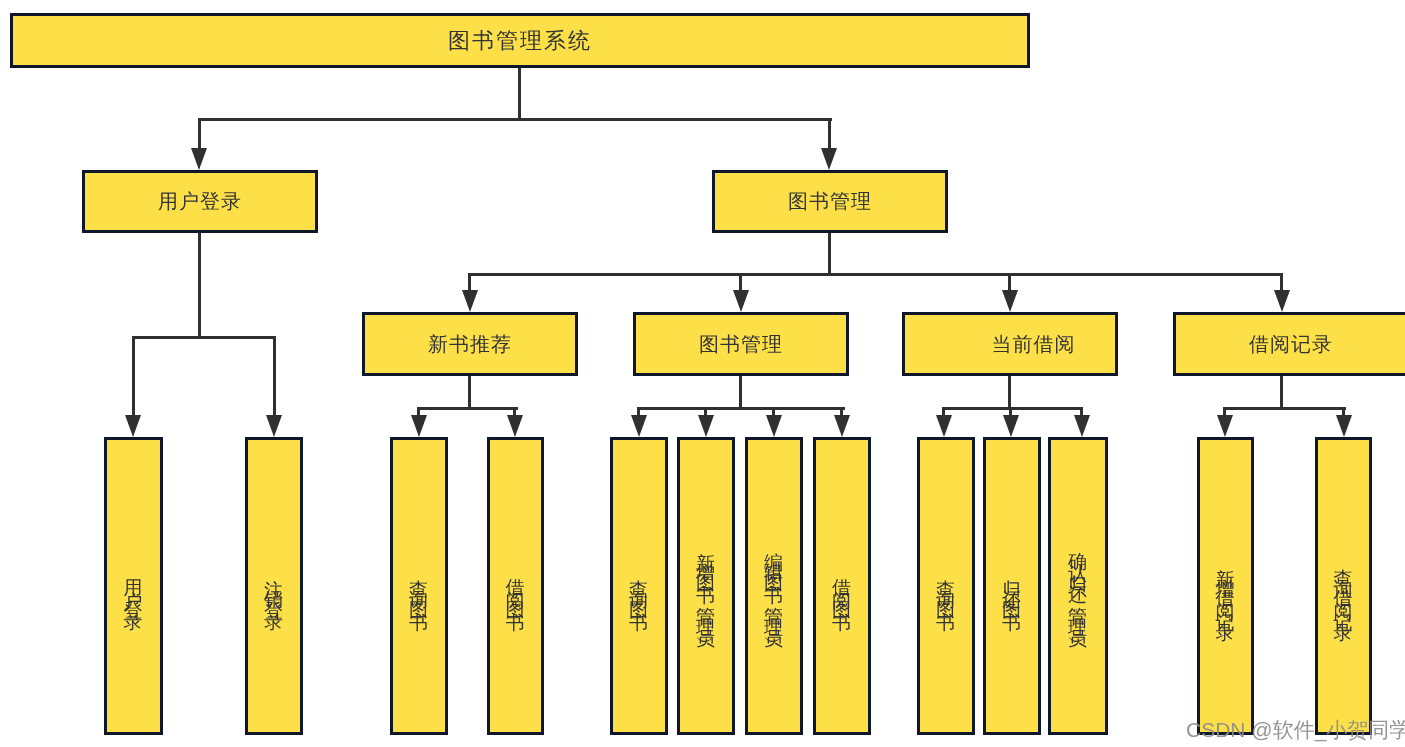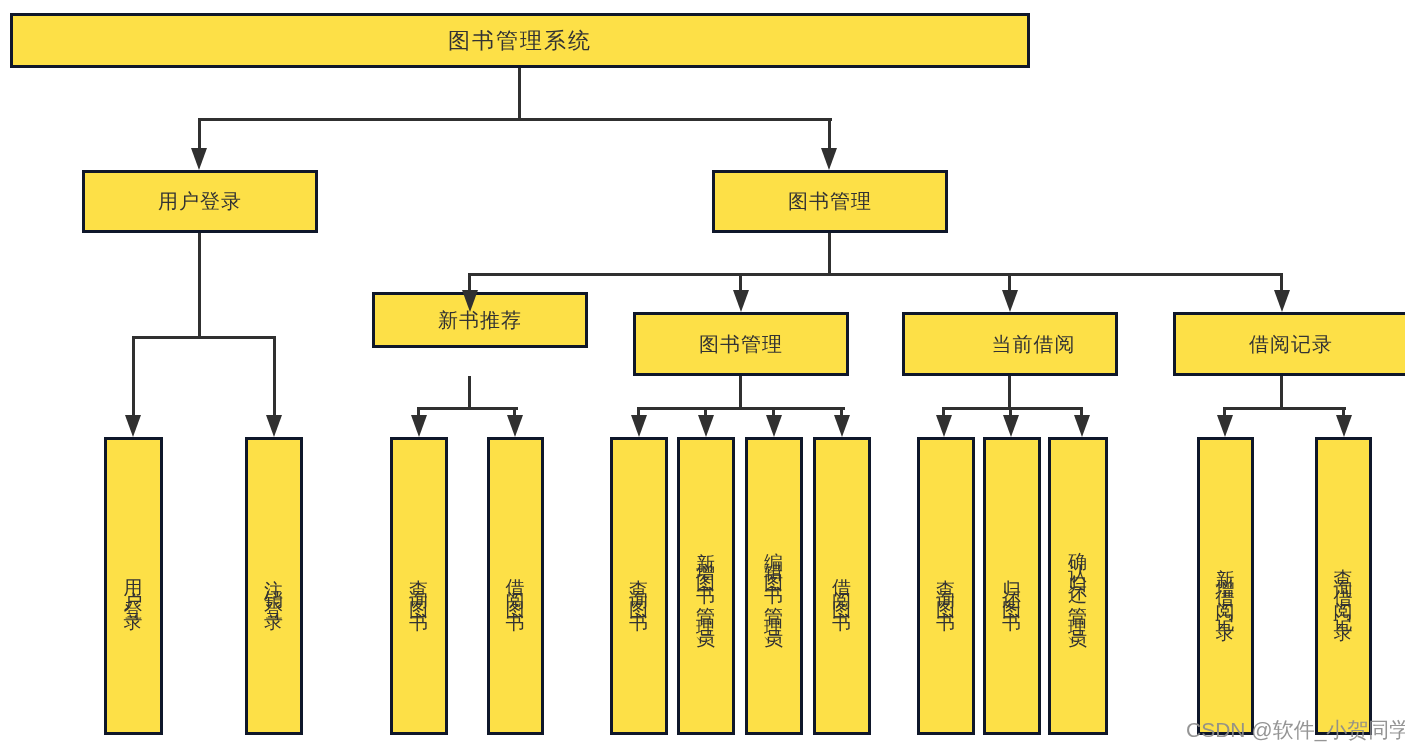--- a/index.html
+++ b/index.html
@@ -40,21 +40,21 @@
     </div>
 
   <div class="box h" style="left:82px;top:170px;width:236px;height:63px;">
       <span>用户登录</span>
     </div>
 
   <div class="box h" style="left:712px;top:170px;width:236px;height:63px;">
       <span>图书管理</span>
     </div>
 
-  <div class="box h" style="left:362px;top:292px;width:216px;height:56px;margin-left:10px;">
+  <div class="box h" style="left:362px;top:312px;width:216px;height:64px;">
       <span>新书推荐</span>
     </div>
 
   <div class="box h" style="left:633px;top:312px;width:216px;height:64px;">
       <span>图书管理</span>
     </div>
 
   <div class="box h" style="left:902px;top:312px;width:216px;height:64px;padding-left:47px;">
       <span>当前借阅</span>
     </div>

